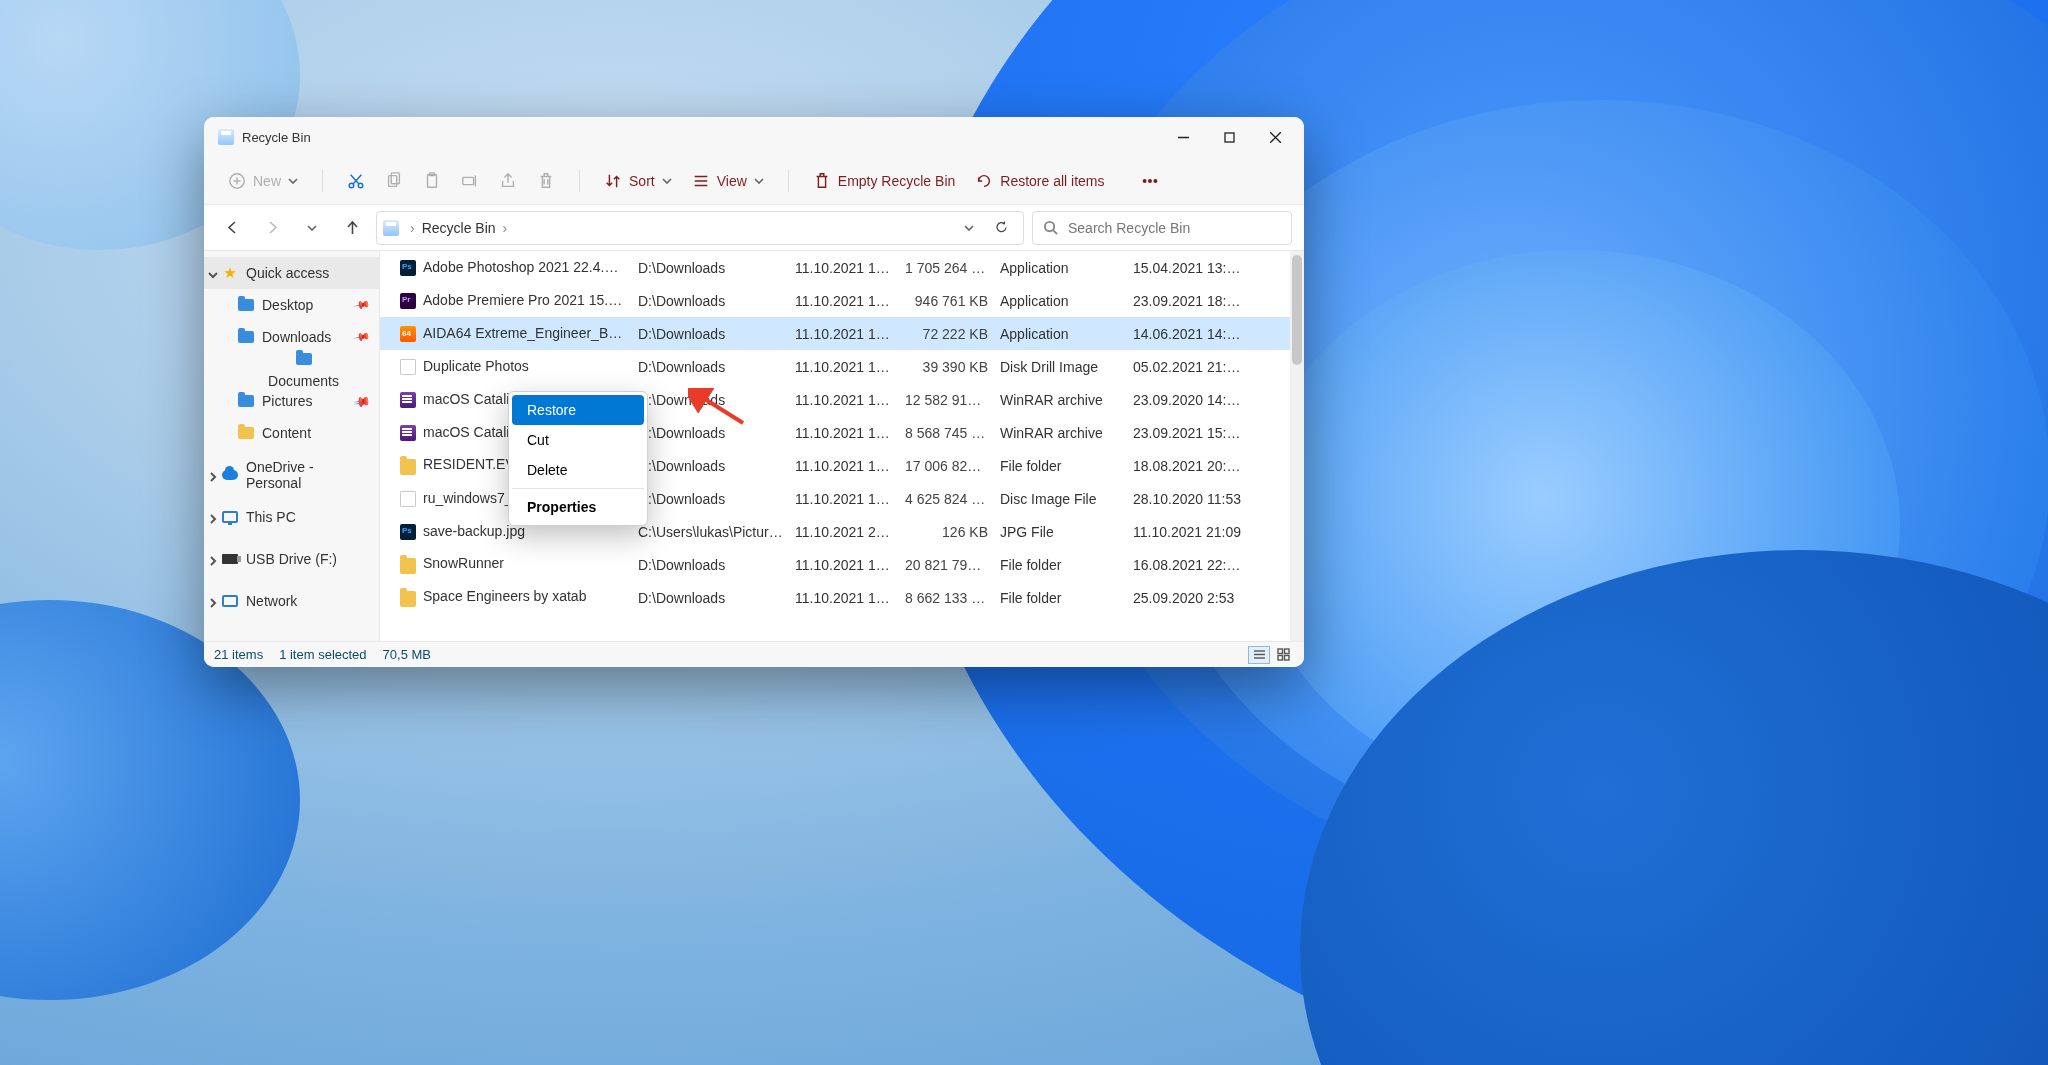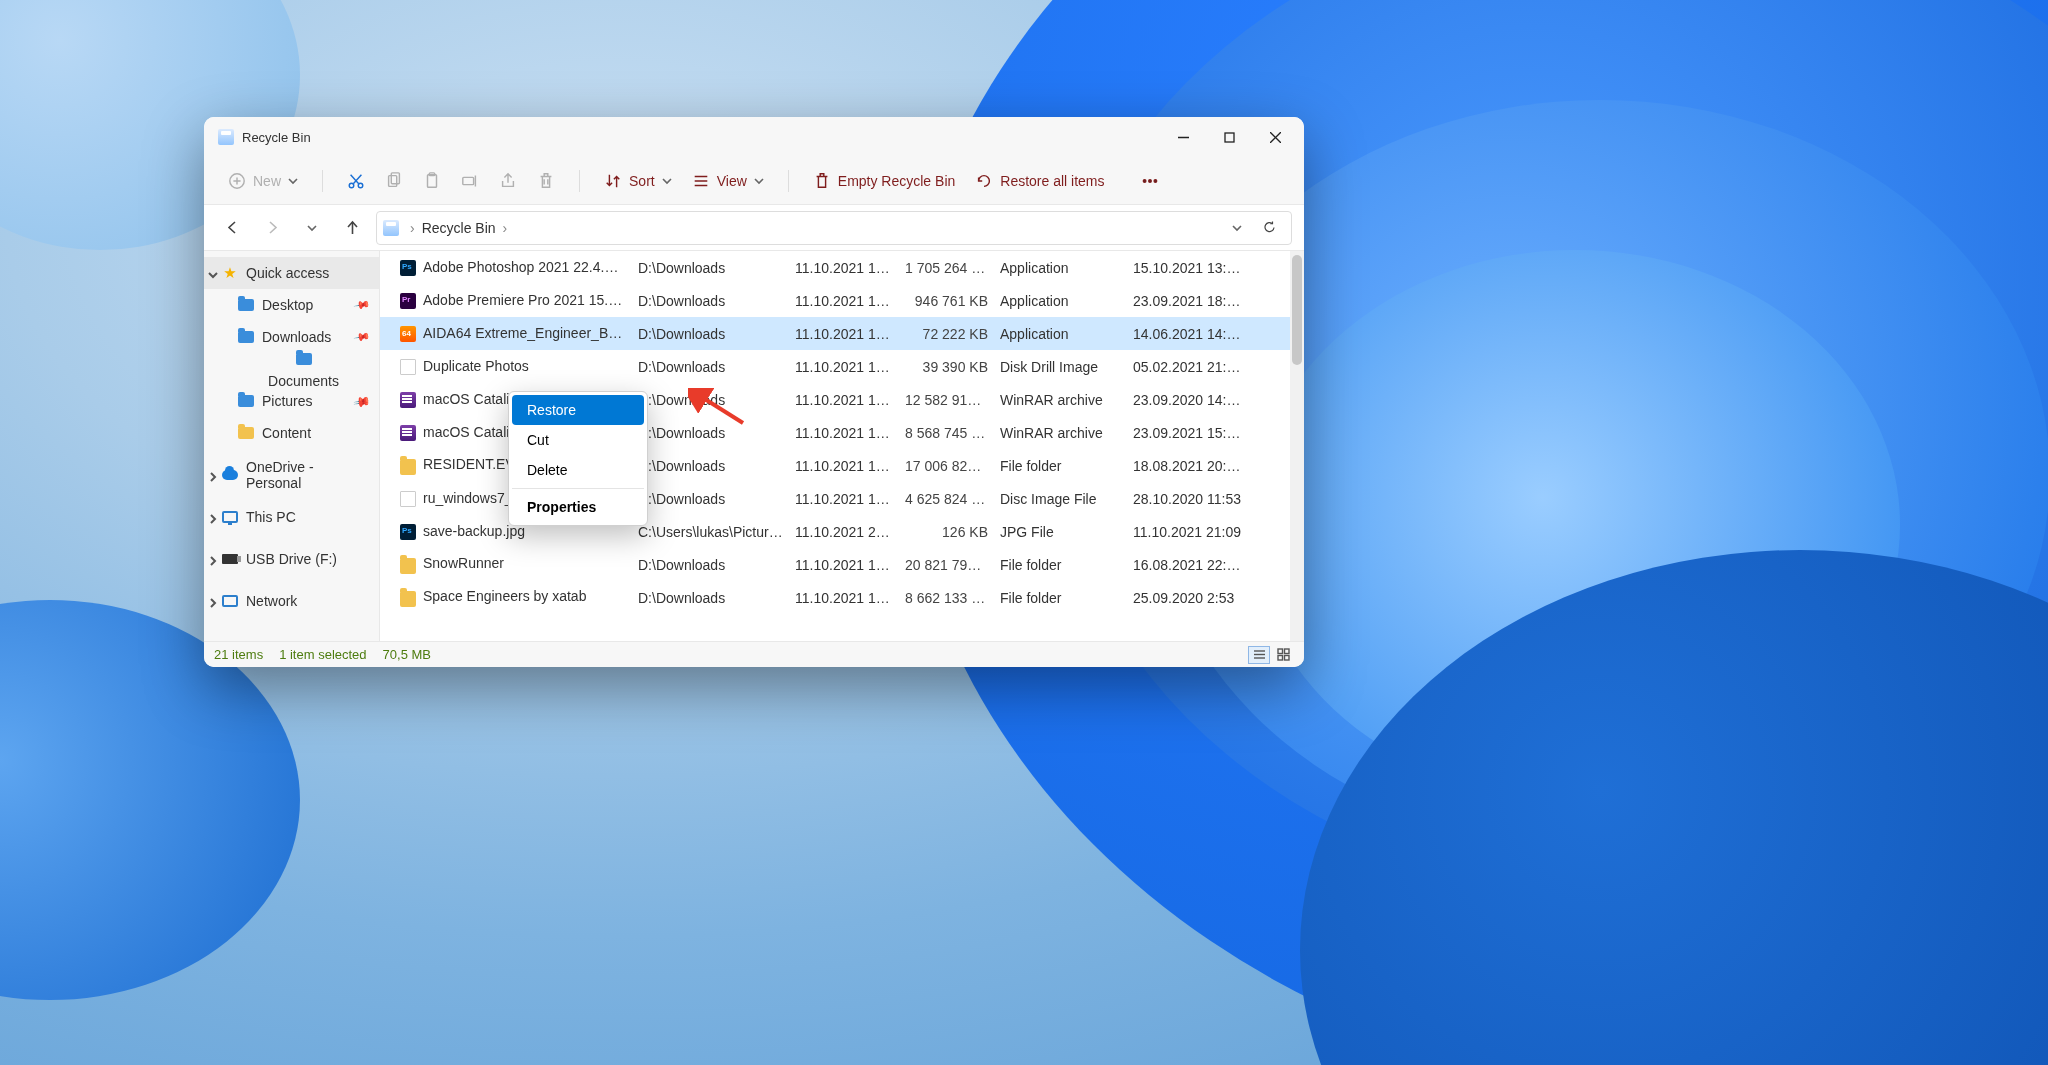--- a/index.html
+++ b/index.html
@@ -92,21 +92,21 @@
   .fi-pr{background:#2a003f;border-radius:2px;position:relative;} .fi-pr::after{content:"Pr";color:#e085ff;font-size:8px;font-weight:700;position:absolute;left:2px;top:2px;}
   .fi-aida{background:linear-gradient(#ff9500,#ff5500);border-radius:2px;position:relative;} .fi-aida::after{content:"64";color:#fff;font-size:8px;font-weight:700;position:absolute;left:2px;top:3px;}
   .fi-blank{background:#fff;border:1px solid #ccc;border-radius:1px;}
   .fi-rar{background:linear-gradient(#7d3fa8,#4a1a7a);border-radius:2px;position:relative;} .fi-rar::after{content:"";position:absolute;left:2px;top:3px;width:10px;height:2px;background:#fff;box-shadow:0 3px 0 #fff,0 6px 0 #fff;}
   .fi-folder{width:16px;height:12px;background:#f2c24e;border-radius:2px;margin-top:2px;position:relative;} .fi-folder::before{content:"";position:absolute;left:0;top:-3px;width:7px;height:4px;background:#f2c24e;border-radius:2px 2px 0 0;}
   .fi-psd{background:#001e36;border-radius:2px;position:relative;} .fi-psd::after{content:"Ps";color:#31a8ff;font-size:8px;font-weight:700;position:absolute;left:2px;top:2px;}
 
   .scrolltrack { position:absolute; right:0; top:0; bottom:0; width:14px; background:#f1f1f1;}
   .scrollthumb { position:absolute; left:2px; right:2px; top:4px; height:110px; background:#c7c7c7; border-radius:6px;}
 
-  .statusbar { height:26px; border-top:1px solid #e8e8e8; background:#f7f7f7; display:flex; align-items:center; padding:0 10px; font-size:13px; color:#4d7c0f; gap:16px;}
+  .statusbar { height:26px; border-top:1px solid #e8e8e8; background:#f7f7f7; display:flex; align-items:center; padding:0 10px; font-size:13px; color:#0c4a6e; gap:16px;}
   .view-toggles{margin-left:auto;display:flex;gap:2px;}
   .vt{width:22px;height:18px;border:1px solid transparent;display:flex;align-items:center;justify-content:center;}
   .vt.active{border-color:#8fb7e6;background:#e3effb;}
   .vt svg{width:13px;height:13px;stroke:#555;stroke-width:1.4;fill:none;}
 
   .context-menu {
     position:absolute; left:508px; top:391px; width:140px;
     background:#fff; border:1px solid #d0d0d0; border-radius:6px;
     box-shadow:0 10px 30px rgba(0,0,0,.25); padding:3px 3px; font-size:14px;
   }
@@ -292,20 +292,27 @@
             </svg>
           </div>
         <div class="refresh">
             <svg width="15" height="15" viewBox="0 0 20 20" stroke="#444" stroke-width="1.6" fill="none">
               <path d="M16 10 A6 6 0 1 1 14 5"></path>
               <polyline points="14,2 14,5 11,5"></polyline>
             </svg>
           </div>
       </div>
     </div>
+    <div class="search-box">
+      <svg viewBox="0 0 16 16">
+          <circle cx="7" cy="7" r="5"></circle>
+          <line x1="11" y1="11" x2="15" y2="15"></line>
+        </svg>
+      <span>Search Recycle Bin</span>
+    </div>
   </div>
 
   <div class="body">
 
     <div class="sidebar">
       <div class="side-item selected">
         <span class="exp"><svg viewBox="0 0 10 10">
               <polyline points="1,3 5,7 9,3"></polyline>
             </svg></span>
         <span class="ico ico-star">★</span>
@@ -388,21 +395,21 @@
     </div>
 
     <div class="filepane">
       <div class="rows" id="rows">
           <div class="row">
             <div class="c-name"><span class="fi fi-ps"></span><span>Adobe Photoshop 2021 22.4.2.242 R...</span></div>
             <div class="c-orig">D:\Downloads</div>
             <div class="c-del">11.10.2021 16:26</div>
             <div class="c-size">1 705 264 KB</div>
             <div class="c-type">Application</div>
-            <div class="c-mod">15.10.2021 13:17</div>
+            <div class="c-mod">15.04.2021 13:17</div>
           </div>
           <div class="row">
             <div class="c-name"><span class="fi fi-pr"></span><span>Adobe Premiere Pro 2021 15.4.1.6 R...</span></div>
             <div class="c-orig">D:\Downloads</div>
             <div class="c-del">11.10.2021 16:26</div>
             <div class="c-size">946 761 KB</div>
             <div class="c-type">Application</div>
             <div class="c-mod">23.09.2021 18:50</div>
           </div>
           <div class="row selected">

